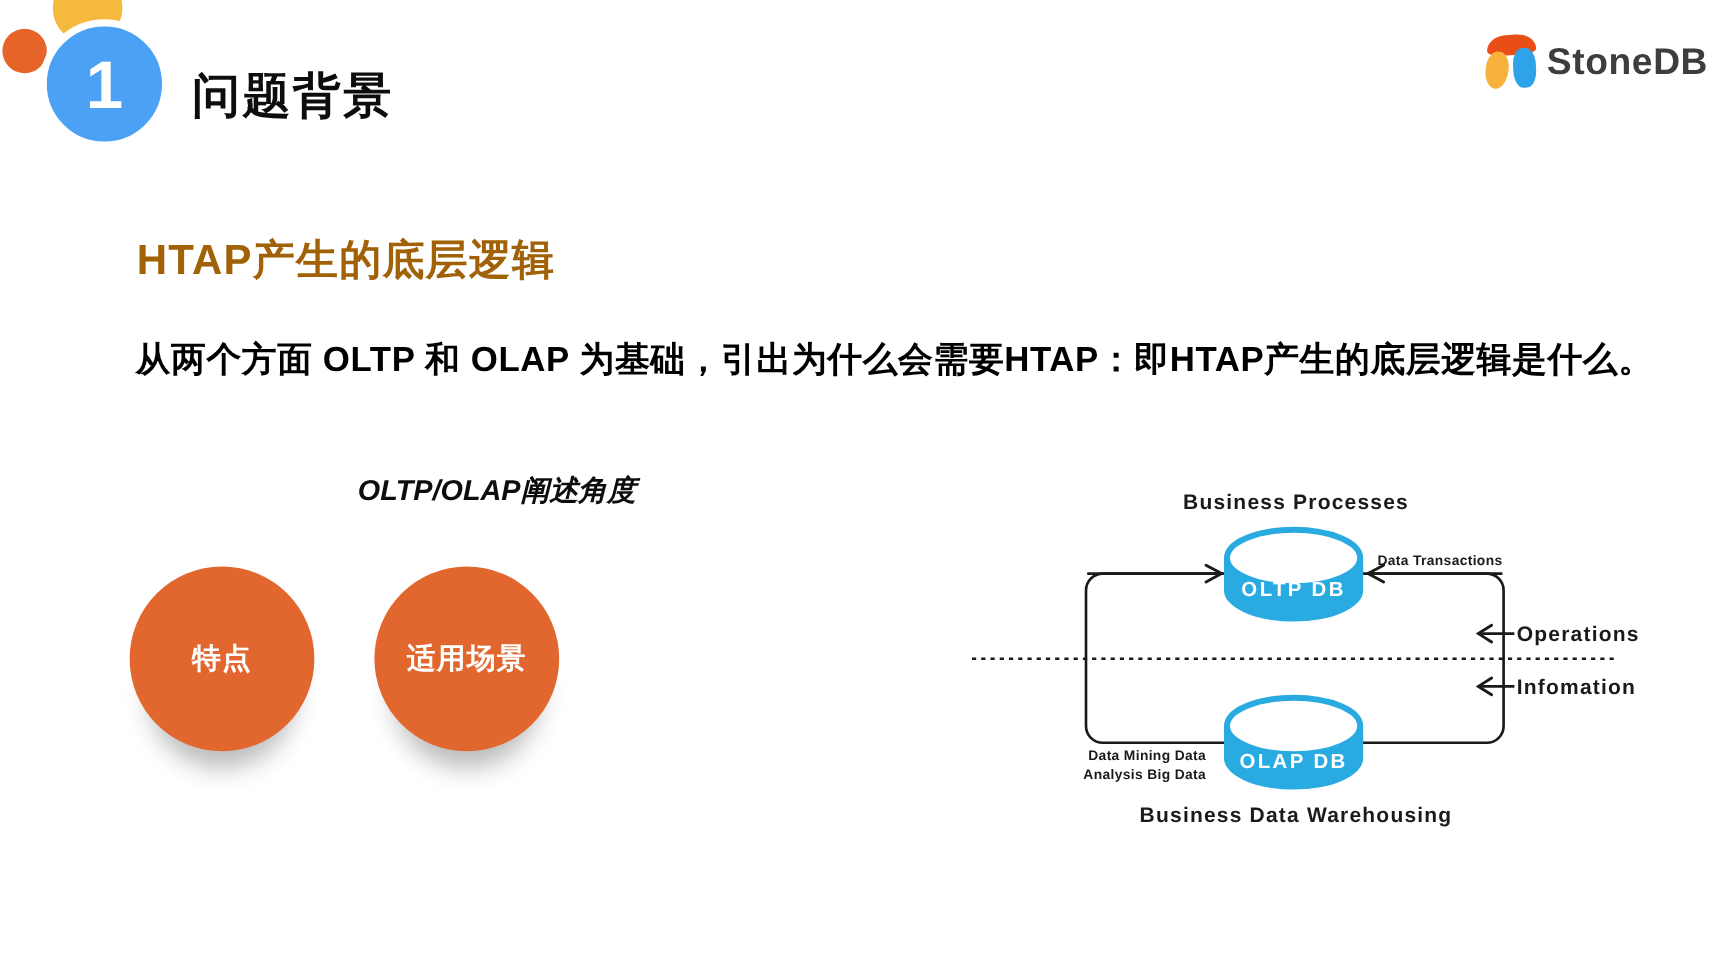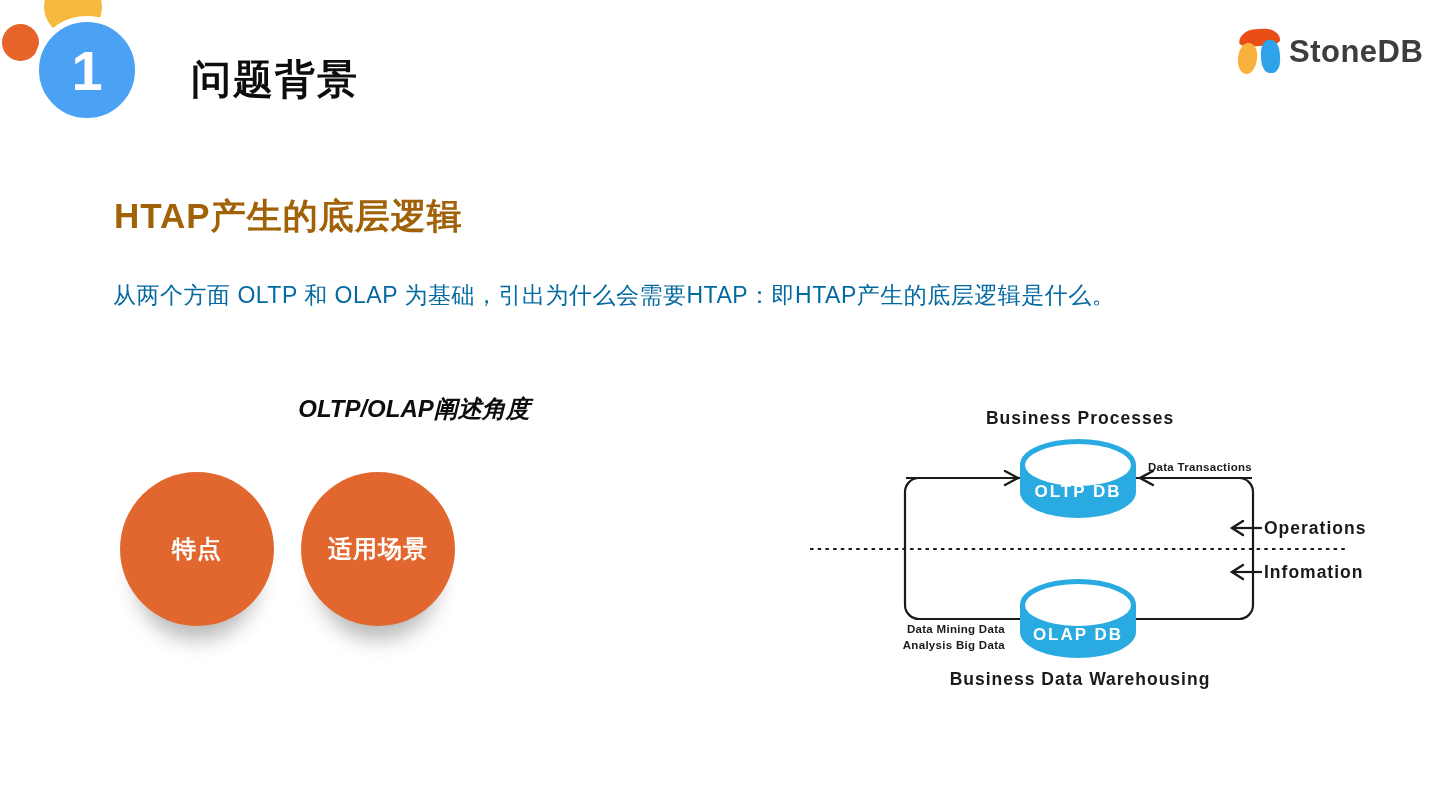--- a/index.html
+++ b/index.html
@@ -10,45 +10,45 @@
   
   .deco-yellow { position:absolute; left:44px; top:-22px; width:58px; height:58px;
     border-radius:50%; background:#F5B93E; }
   .deco-orange { position:absolute; left:2px; top:24px; width:37px; height:37px;
     border-radius:50%; background:#E6632A; }
   .badge { position:absolute; left:33px; top:16px; width:108px; height:108px;
     border-radius:50%; background:#4BA2F4; border:6px solid #ffffff;
     display:flex; align-items:center; justify-content:center;
     color:#ffffff; font-size:56px; font-weight:bold; }
   .section-title { position:absolute; left:160px; top:52px; font-size:40px;
-    font-weight:bold; color:#0d0d0d; letter-spacing:2px;margin-left:31px; }
+    font-weight:bold; color:#0d0d0d; letter-spacing:2px; }
 
   
   .logo { position:absolute; left:1237px; top:26px; display:flex; align-items:center; }
   .logo-icon { position:relative; width:48px; height:52px; }
   .logo-cap { position:absolute; left:2px; top:3px; width:41px; height:17px;
     background:#E94E17; border-radius:52% 52% 40% 40% / 95% 95% 35% 35%;
     transform:rotate(-4deg); }
   .logo-yellow { position:absolute; left:1px; top:17px; width:19px; height:31px;
     background:#F8B13D; border-radius:46% 46% 50% 50%; transform:rotate(7deg); }
   .logo-blue { position:absolute; left:24px; top:14px; width:19px; height:33px;
     background:#2FA3E9; border-radius:42%; transform:rotate(-3deg); }
   .logo-text { margin-left:4px; font-size:31px; font-weight:600; color:#3D3D3D;
     letter-spacing:0.5px; }
 
   
   .heading { position:absolute; left:114px; top:193px; font-size:35px;
     font-weight:bold; color:#a16207; letter-spacing:1px; }
-  .subtitle { position:absolute; left:113px; top:280px; font-size:23px;
-    font-weight:normal; color:#0369a1; letter-spacing:0.5px; }
+  .subtitle { position:absolute; left:113px; top:280px; font-size:29px;
+    font-weight:bold; color:#000000; letter-spacing:0.5px; }
 
   
   .panel-title { position:absolute; left:114px; top:393px; width:600px;
     text-align:center; font-size:24px; font-weight:bold; color:#0d0d0d;font-style:italic; }
-  .circles { position:absolute; left:120px; top:472px; display:flex; gap:27px; }
+  .circles { position:absolute; left:108px; top:472px; display:flex; gap:50px; }
   .topic-circle { width:154px; height:154px; border-radius:50%; background:#E2672E;
     display:flex; align-items:center; justify-content:center;
     color:#ffffff; font-size:24px; font-weight:bold; letter-spacing:1px;
     box-shadow:0 30px 20px -16px rgba(30,30,30,0.30); }
 
   
   .diagram { position:absolute; left:800px; top:400px; width:570px; height:300px; }
   .diagram svg { display:block; }
   .d-big { font-size:17.5px; font-weight:bold; fill:#1A1A1A; letter-spacing:1px; }
   .d-small { font-size:11.5px; font-weight:bold; fill:#1A1A1A; letter-spacing:0.3px; }

